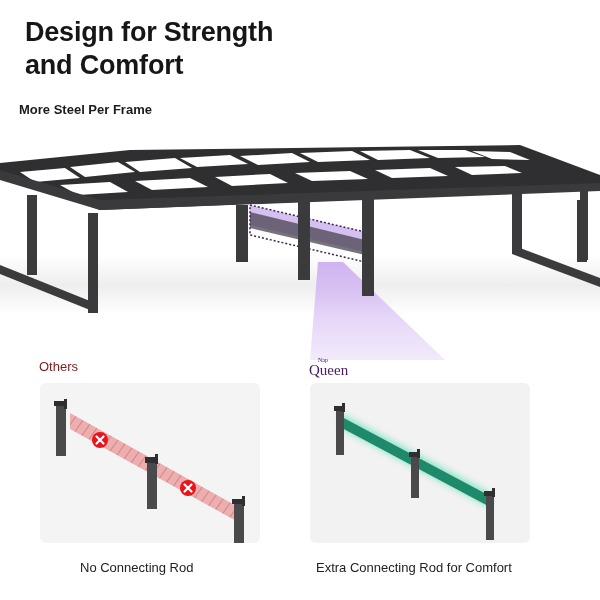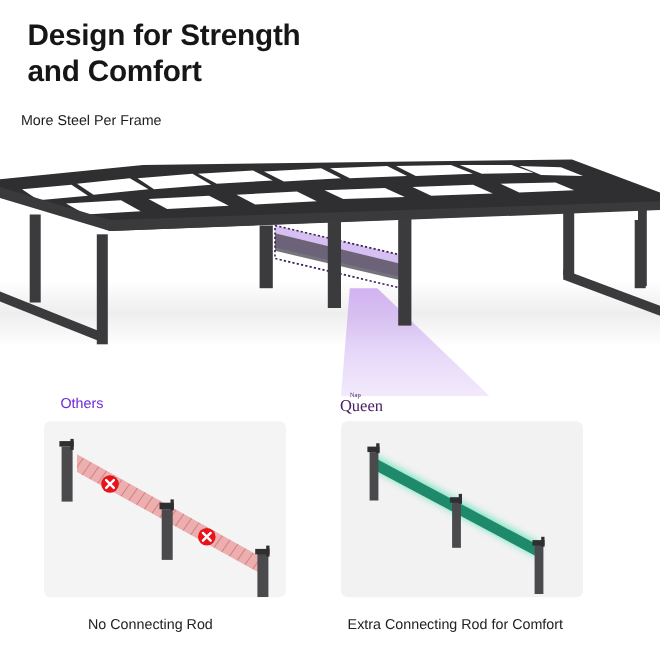--- a/index.html
+++ b/index.html
@@ -1,22 +1,22 @@
 <!DOCTYPE html>
 <html><head>
 <meta charset="utf-8">
 <style>
   html, body { margin: 0; padding: 0; background: #ffffff; }
   body { width: 600px; height: 600px; position: relative; overflow: hidden;
          font-family: "Liberation Sans", "DejaVu Sans", sans-serif; color: #1a1a1a; }
   .title { position: absolute; left: 25px; top: 16px; font-size: 27px; font-weight: bold;
            line-height: 33px; letter-spacing: -0.2px; color: #161616; margin: 0; }
-  .subtitle { position: absolute; left: 19px; top: 102px; font-size: 13px; font-weight: normal; color: #1b1b1b; }
+  .subtitle { position: absolute; left: 19px; top: 102px; font-size: 13px; font-weight: bold; color: #1b1b1b; }
   .hero { position: absolute; left: 0; top: 130px; width: 600px; height: 230px; }
-  .label-others { position: absolute; left: 55px; top: 359px; font-size: 13px; color: #6d28d9; }
+  .label-others { position: absolute; left: 39px; top: 359px; font-size: 13px; color: #7f1d1d; }
   .brand { position: absolute; left: 309px; top: 357px; color: #4a2064;
            font-family: "Liberation Serif", "DejaVu Serif", serif; }
   .brand .nap { position: absolute; left: 9px; top: 0px; font-size: 6px; }
   .brand .queen { position: absolute; left: 0; top: 5px; font-size: 15px; }
   .card { position: absolute; top: 383px; width: 220px; height: 160px; background: #f4f4f4; border-radius: 6px; overflow: hidden; }
   .card-left { left: 40px; }
   .card-right { left: 310px; background: #f2f2f2; }
   .card svg { position: absolute; left: 0; top: 0; }
   .caption { position: absolute; top: 560px; font-size: 13px; color: #222; }
   .caption-left { left: 40px; margin-left: 40px; }

